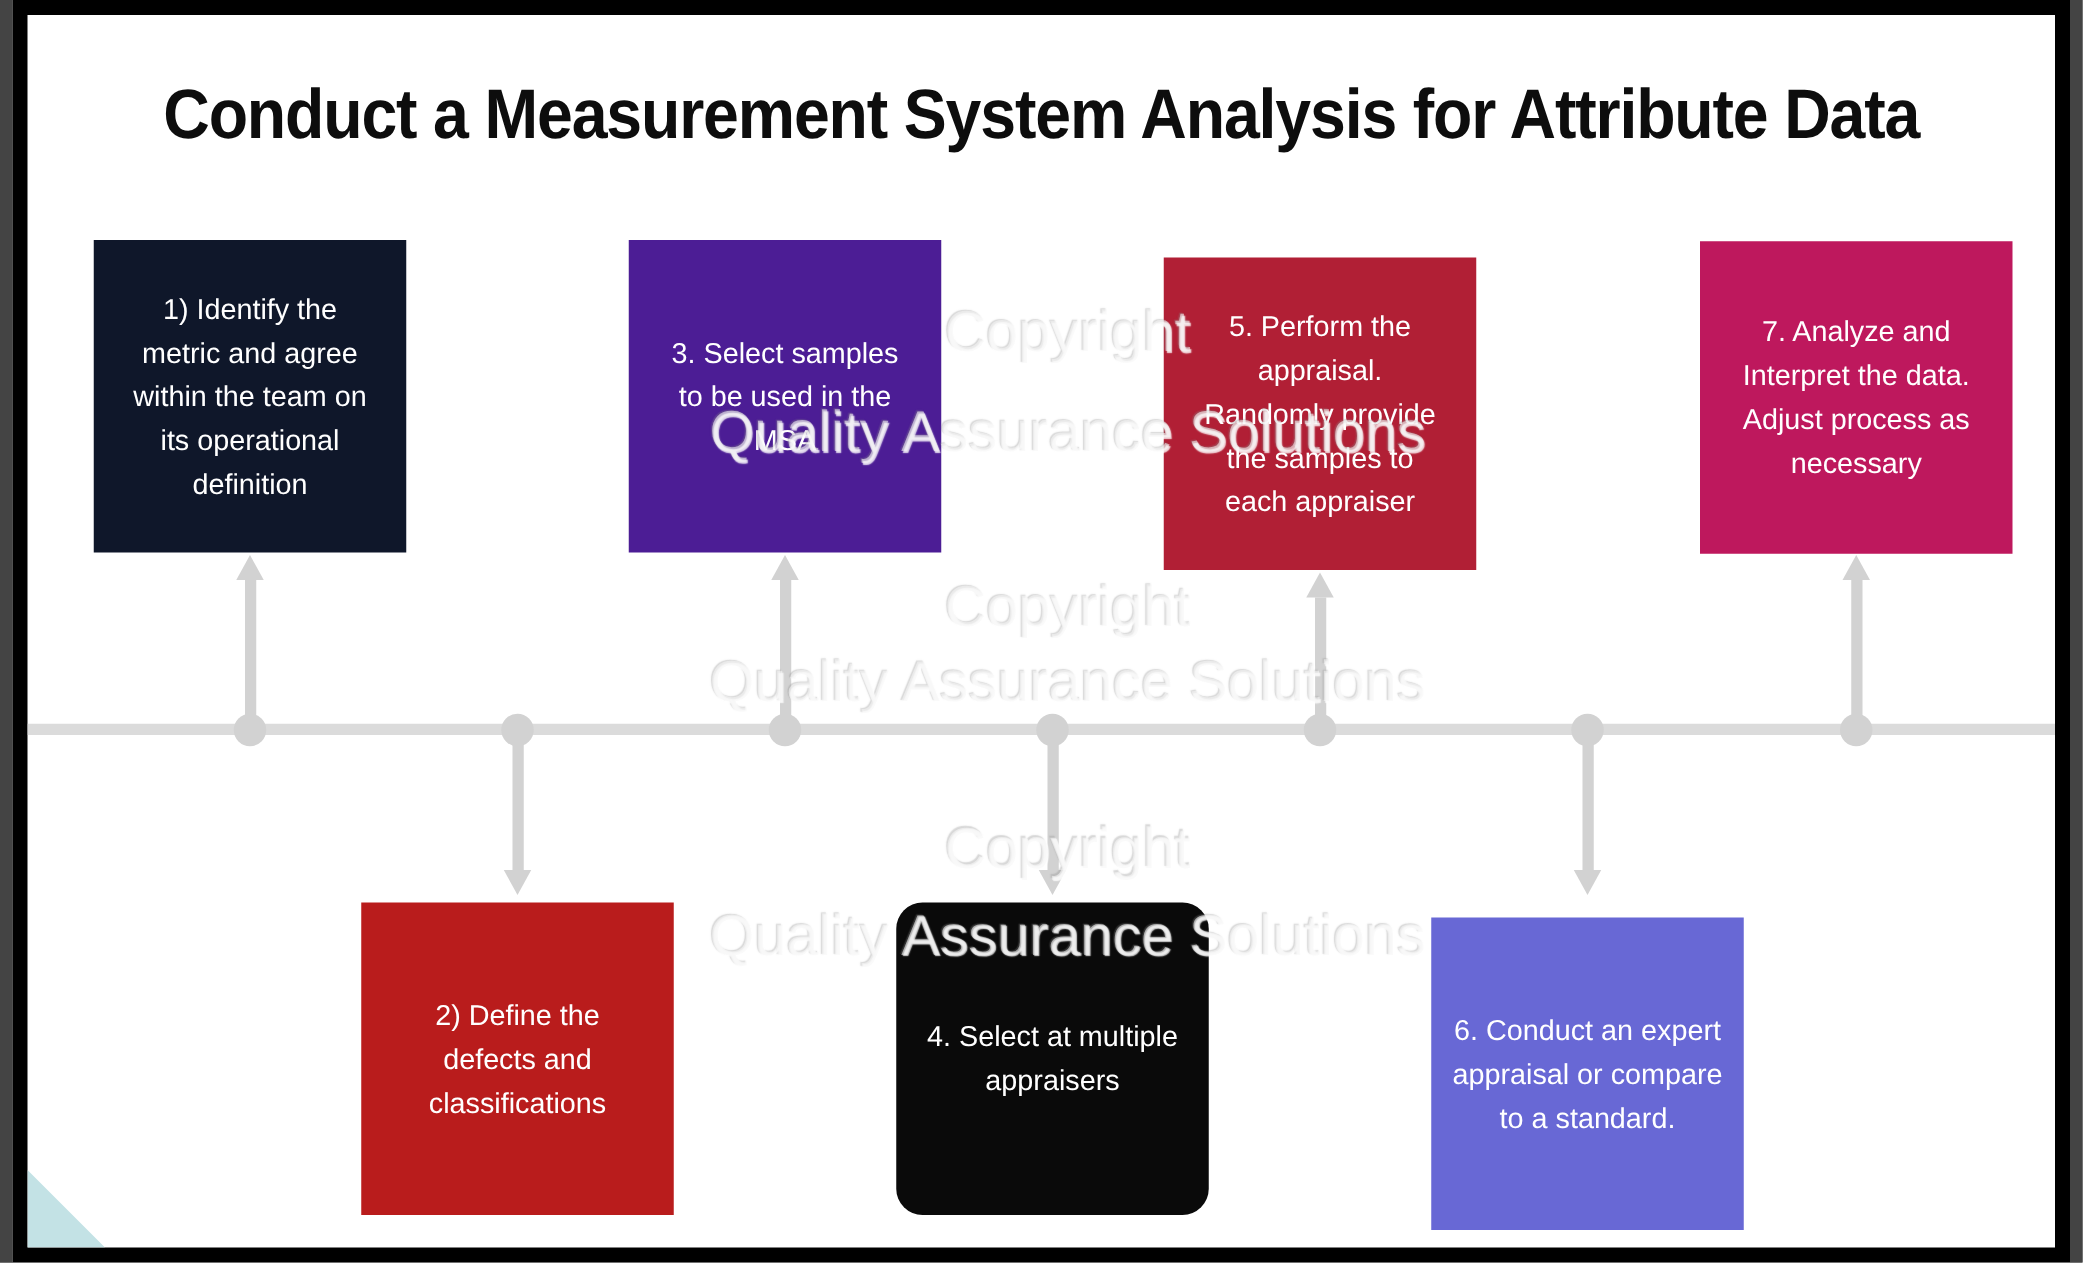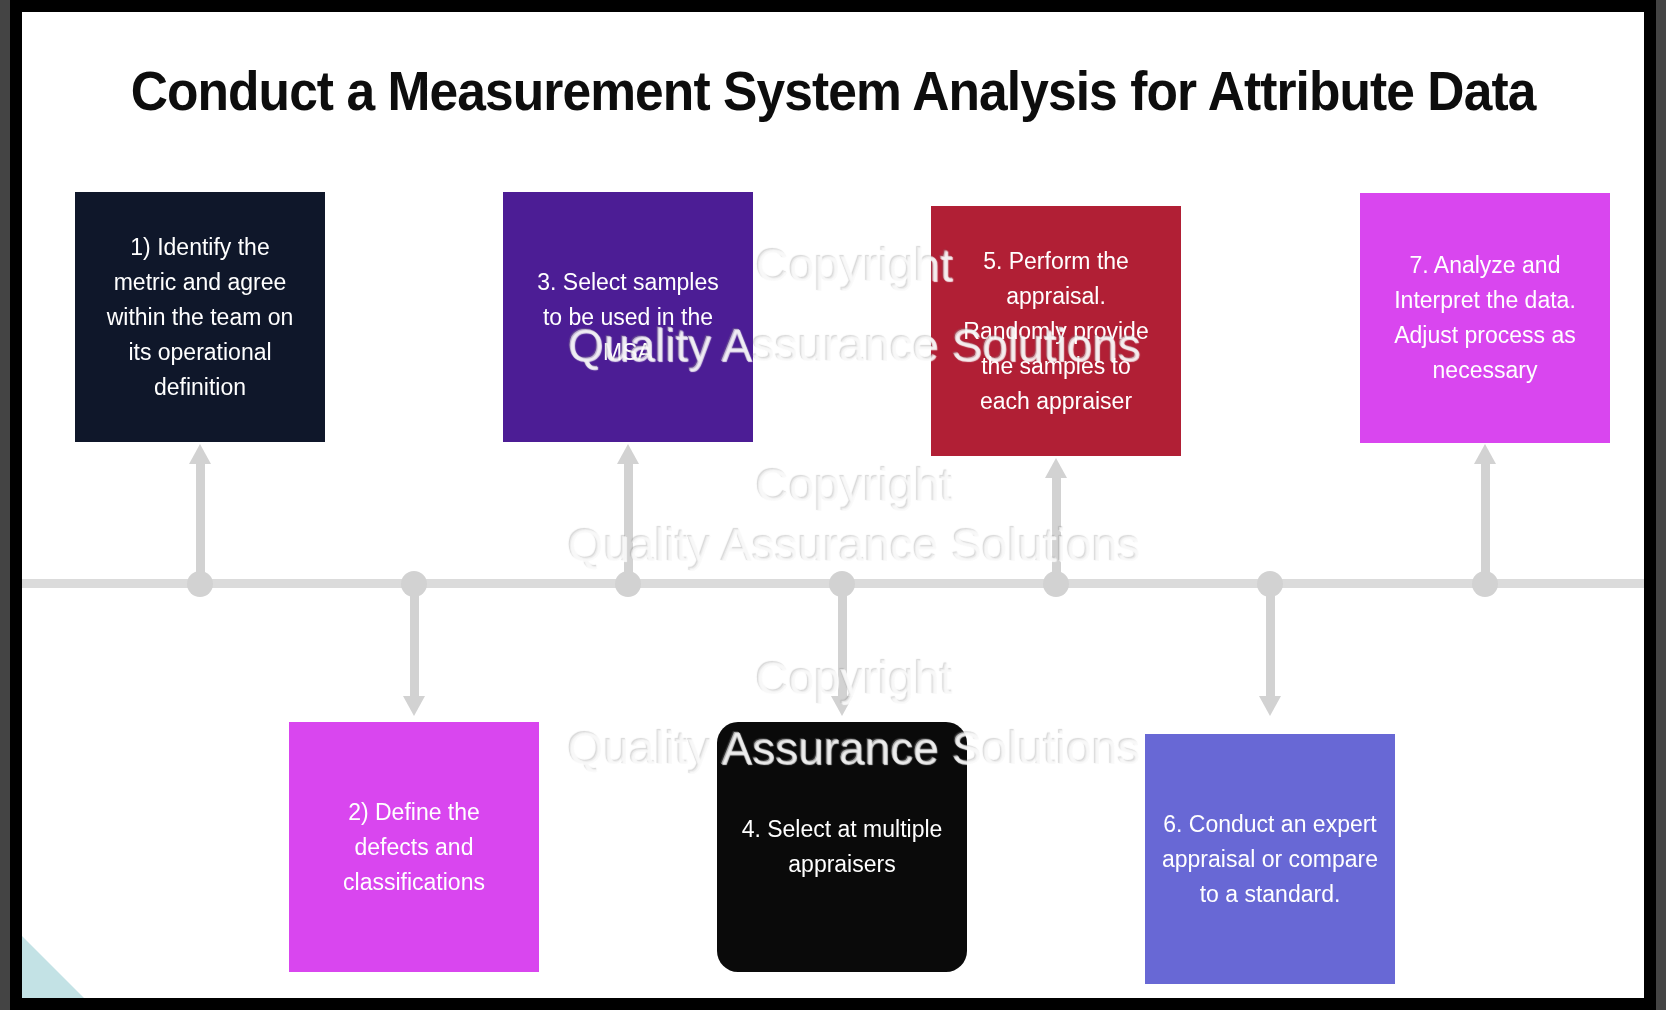--- a/index.html
+++ b/index.html
@@ -137,21 +137,21 @@
 within the team on
 its operational
 definition</div>
     </div>
   </div>
 
   <div class="step bottom">
     <div class="node"></div>
     <div class="shaft"></div>
     <div class="arrowhead"></div>
-    <div class="box" style="background: #d946ef;">
+    <div class="box" style="background: #b91c1c;">
       <div class="box-label">2) Define the
 defects and
 classifications</div>
     </div>
   </div>
 
   <div class="step top">
     <div class="node"></div>
     <div class="shaft"></div>
     <div class="arrowhead"></div>
@@ -193,21 +193,21 @@
       <div class="box-label">6. Conduct an expert
 appraisal or compare
 to a standard.</div>
     </div>
   </div>
 
   <div class="step top">
     <div class="node"></div>
     <div class="shaft"></div>
     <div class="arrowhead"></div>
-    <div class="box" style="background: #d946ef;">
+    <div class="box" style="background: #be185d;">
       <div class="box-label">7. Analyze and
 Interpret the data.
 Adjust process as
 necessary</div>
     </div>
   </div>
 </div>
 
   <div class="watermark-layer">
       <div class="wm" style="top: 226px;">Copyright</div>

